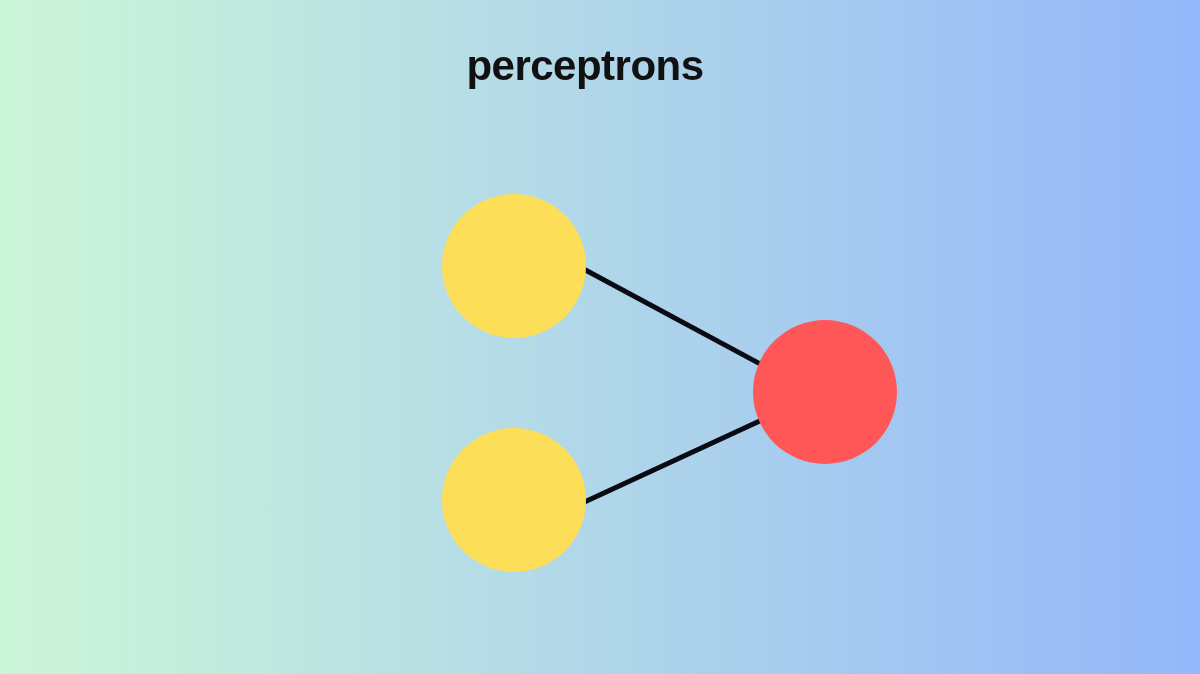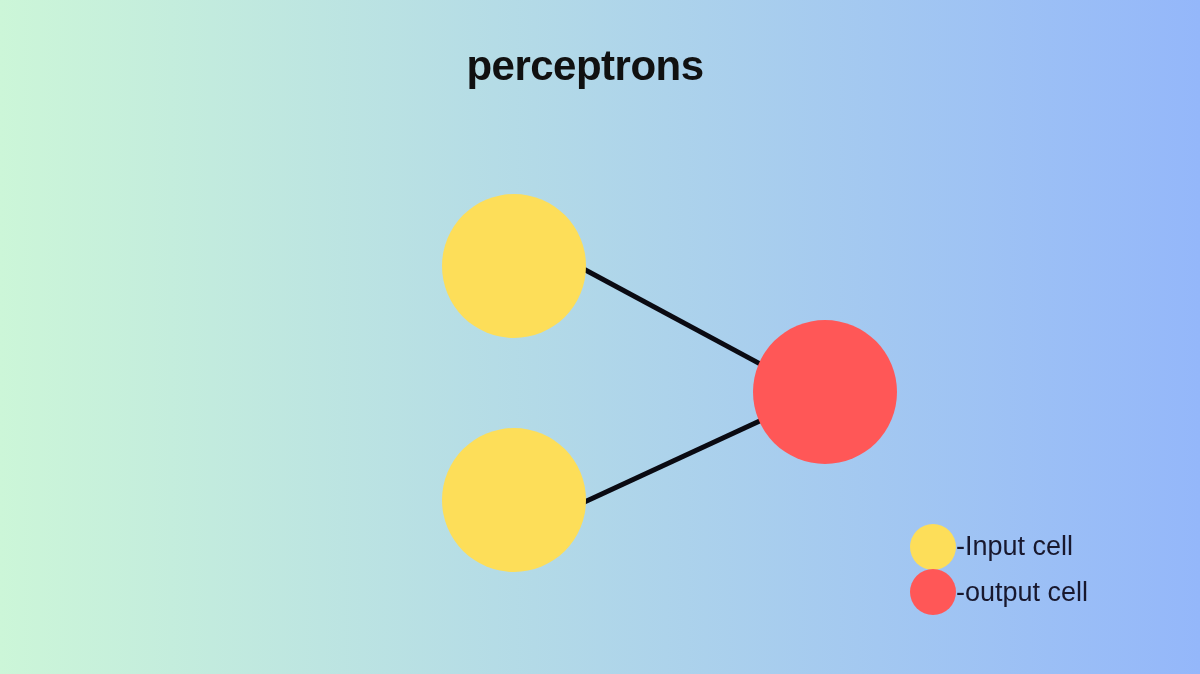--- a/index.html
+++ b/index.html
@@ -64,24 +64,14 @@
   <h1 class="page-title" style="color: rgb(17, 17, 17);">perceptrons</h1>
 
   <svg class="graph-svg" id="graph" width="1200" height="674" viewBox="0 0 1200 674">
       <line x1="578" y1="266" x2="790" y2="380" stroke="#0a0a12" stroke-width="5"></line>
       <line x1="578" y1="505" x2="790" y2="407" stroke="#0a0a12" stroke-width="5"></line>
       <circle cx="514" cy="266" r="72" fill="#fdde59"></circle>
       <circle cx="514" cy="500" r="72" fill="#fdde59"></circle>
       <circle cx="825" cy="392" r="72" fill="#ff5757"></circle>
     </svg>
 
-  <div class="legend">
-    <div class="legend-row">
-      <span class="legend-swatch" style="background: rgb(253, 222, 89);"></span>
-      <span class="legend-label" style="color: rgb(24, 24, 46);">-Input cell</span>
-    </div>
-    <div class="legend-row">
-      <span class="legend-swatch" style="background: rgb(255, 87, 87);"></span>
-      <span class="legend-label" style="color: rgb(24, 24, 46);">-output cell</span>
-    </div>
-  </div>
 
 </div>
 
 </body></html>

